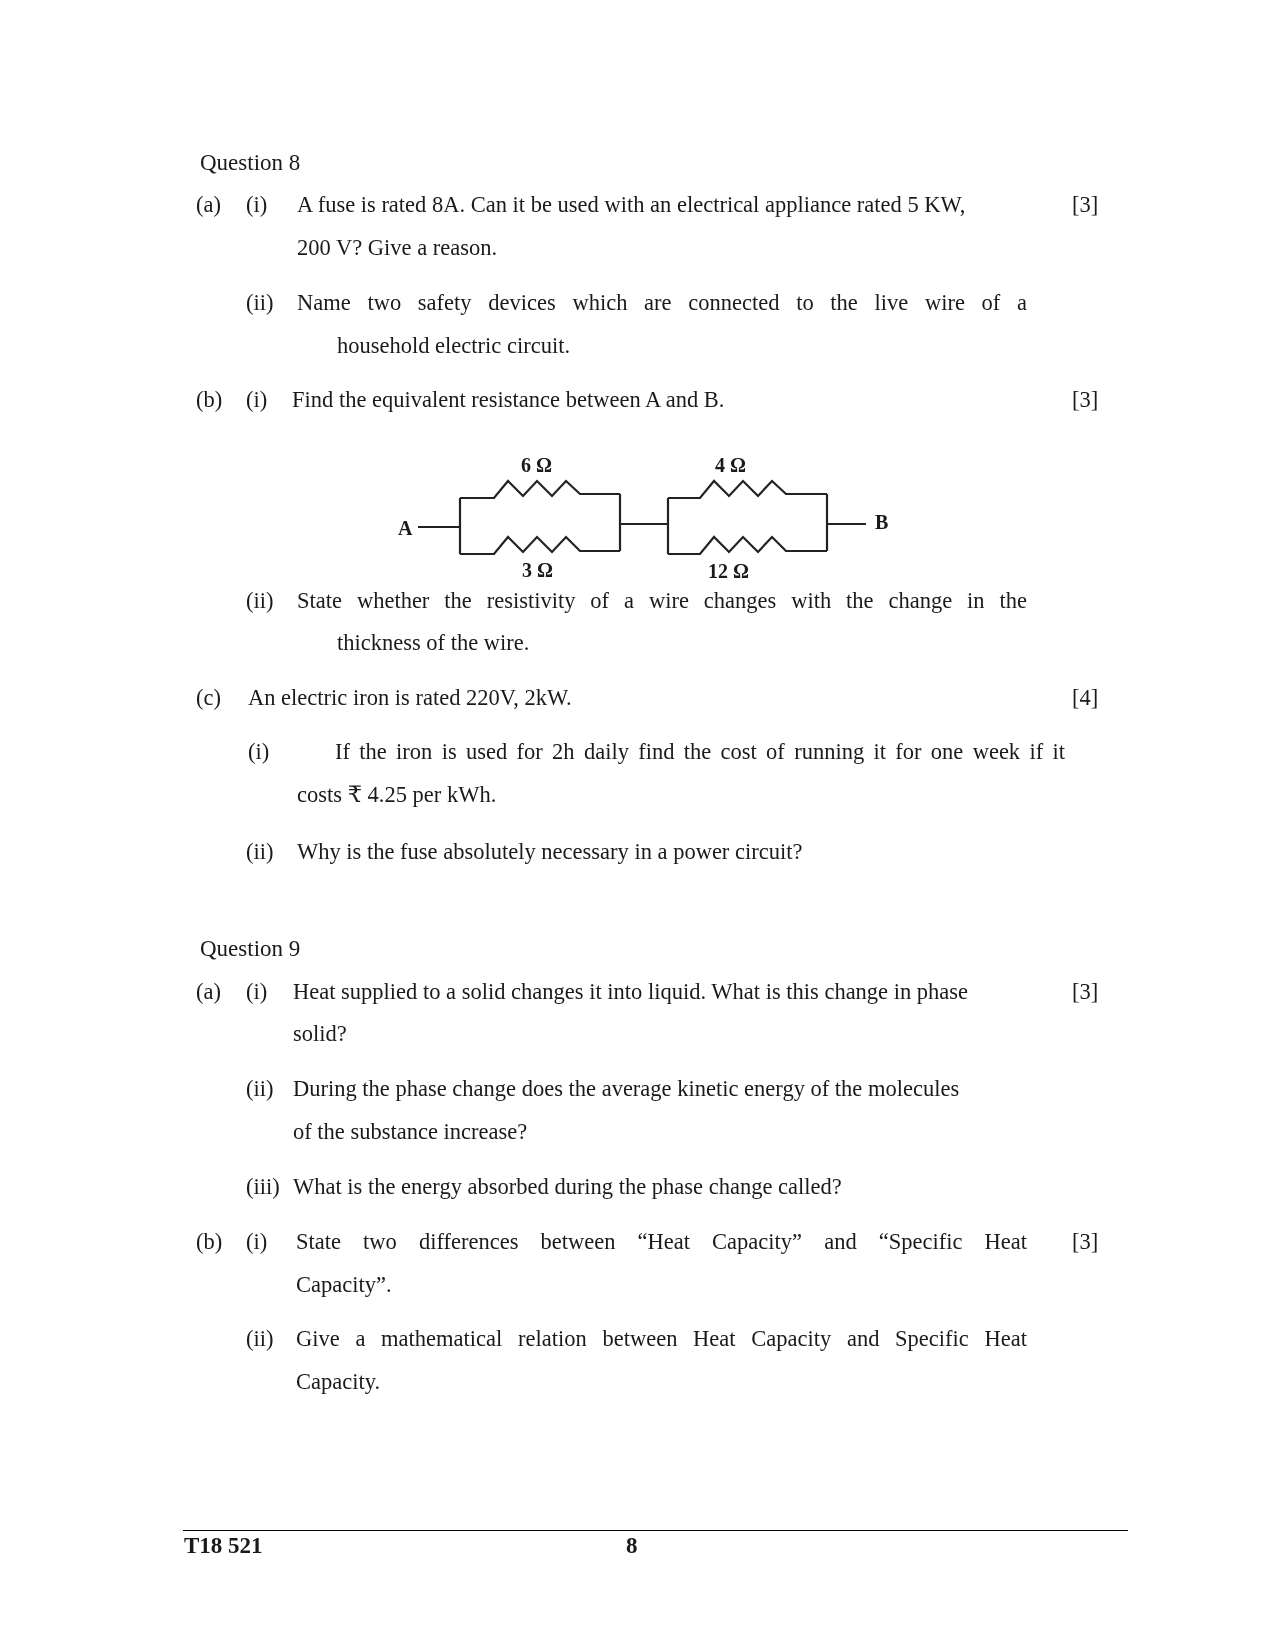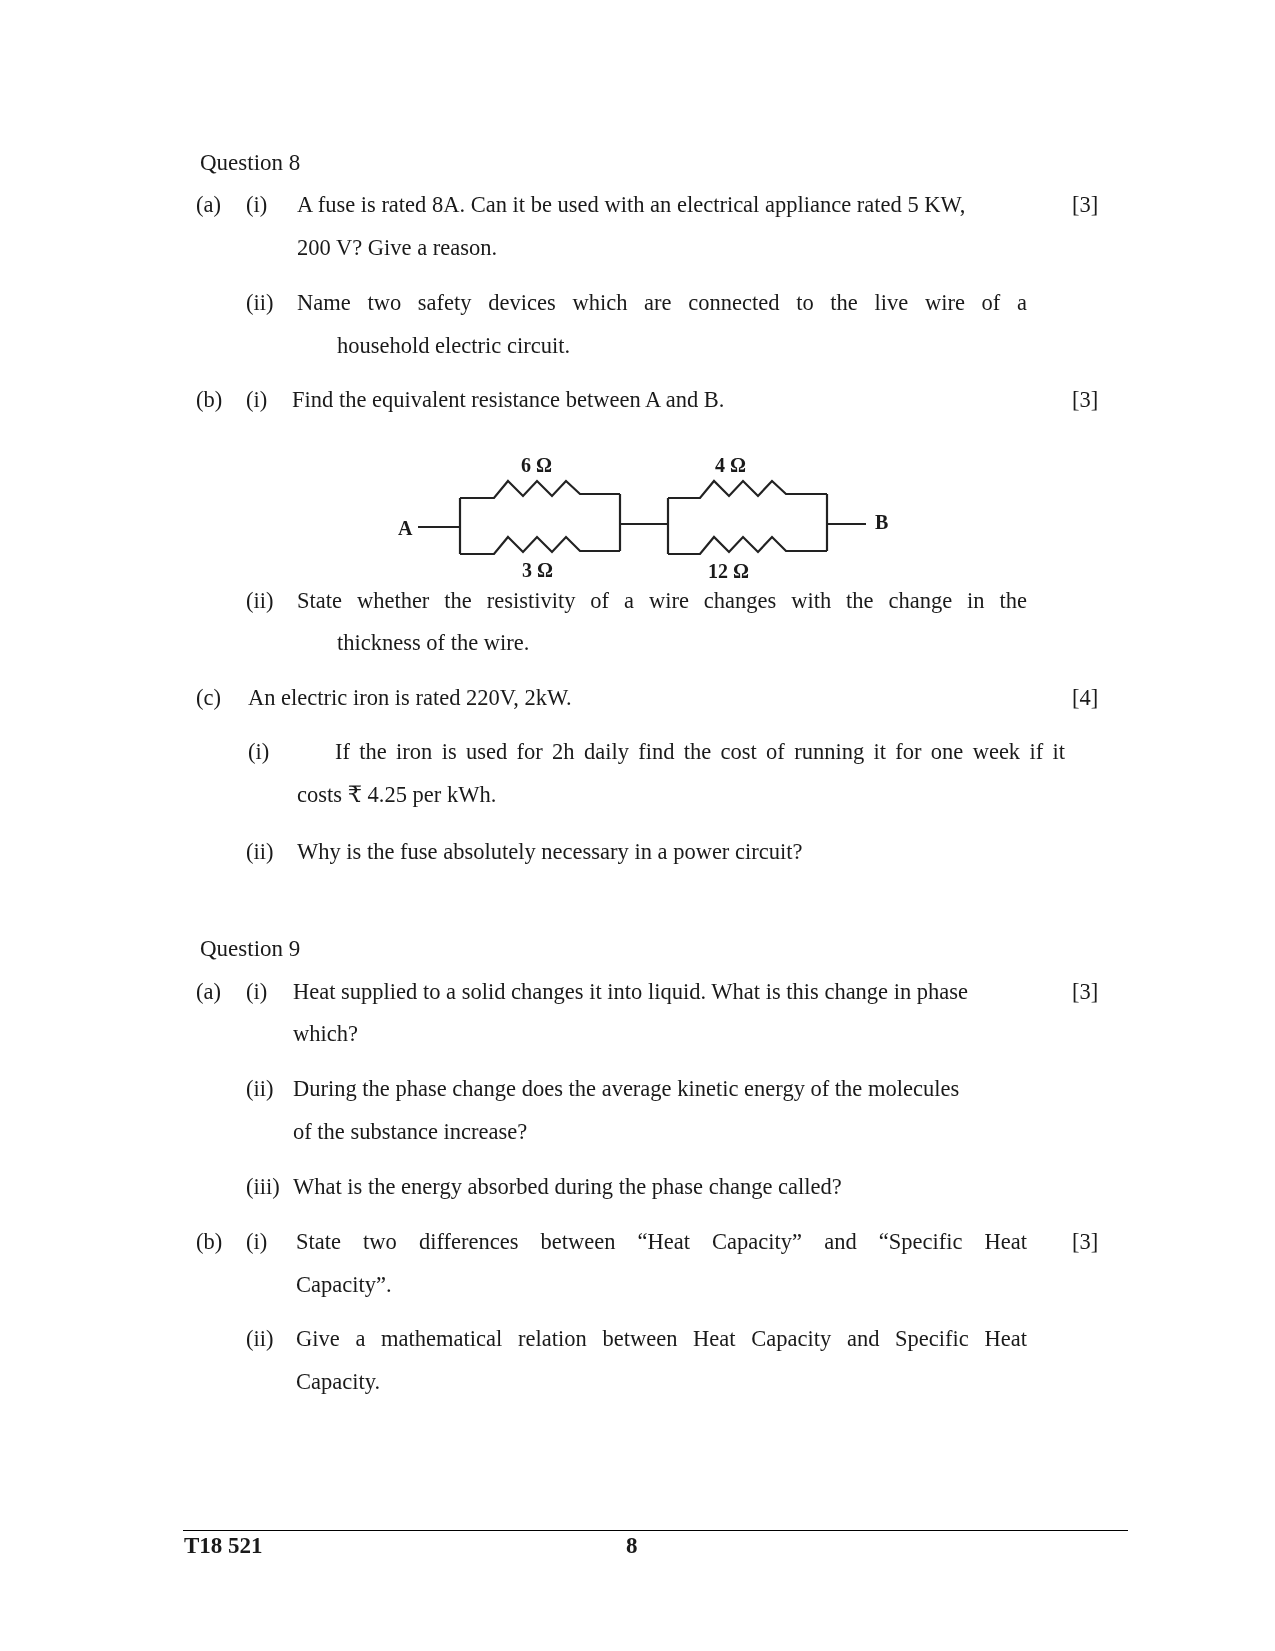--- a/index.html
+++ b/index.html
@@ -82,21 +82,21 @@
 
 <div class="abs lbl" style="left:246px; top:841px;">(ii)</div>
 <div class="abs t" style="left:297px; top:841px;">Why is the fuse absolutely necessary in a power circuit?</div>
 
 <div class="abs title" style="left:185px; top:936px;">Question 9</div>
 
 <div class="abs lbl" style="left:196px; top:981px;">(a)</div>
 <div class="abs lbl" style="left:246px; top:981px;">(i)</div>
 <div class="abs t" style="left:293px; top:981px;">Heat supplied to a solid changes it into liquid. What is this change in phase</div>
 <div class="mark" style="top:981px;">[3]</div>
-<div class="abs t" style="left:293px; top:1023px;">which?</div>
+<div class="abs t" style="left:293px; top:1023px;">solid?</div>
 
 <div class="abs lbl" style="left:246px; top:1078px;">(ii)</div>
 <div class="abs t" style="left:293px; top:1078px;">During the phase change does the average kinetic energy of the molecules</div>
 <div class="abs t" style="left:293px; top:1121px;">of the substance increase?</div>
 
 <div class="abs lbl" style="left:246px; top:1176px;">(iii)</div>
 <div class="abs t" style="left:293px; top:1176px;">What is the energy absorbed during the phase change called?</div>
 
 <div class="abs lbl" style="left:196px; top:1231px;">(b)</div>
 <div class="abs lbl" style="left:246px; top:1231px;">(i)</div>

